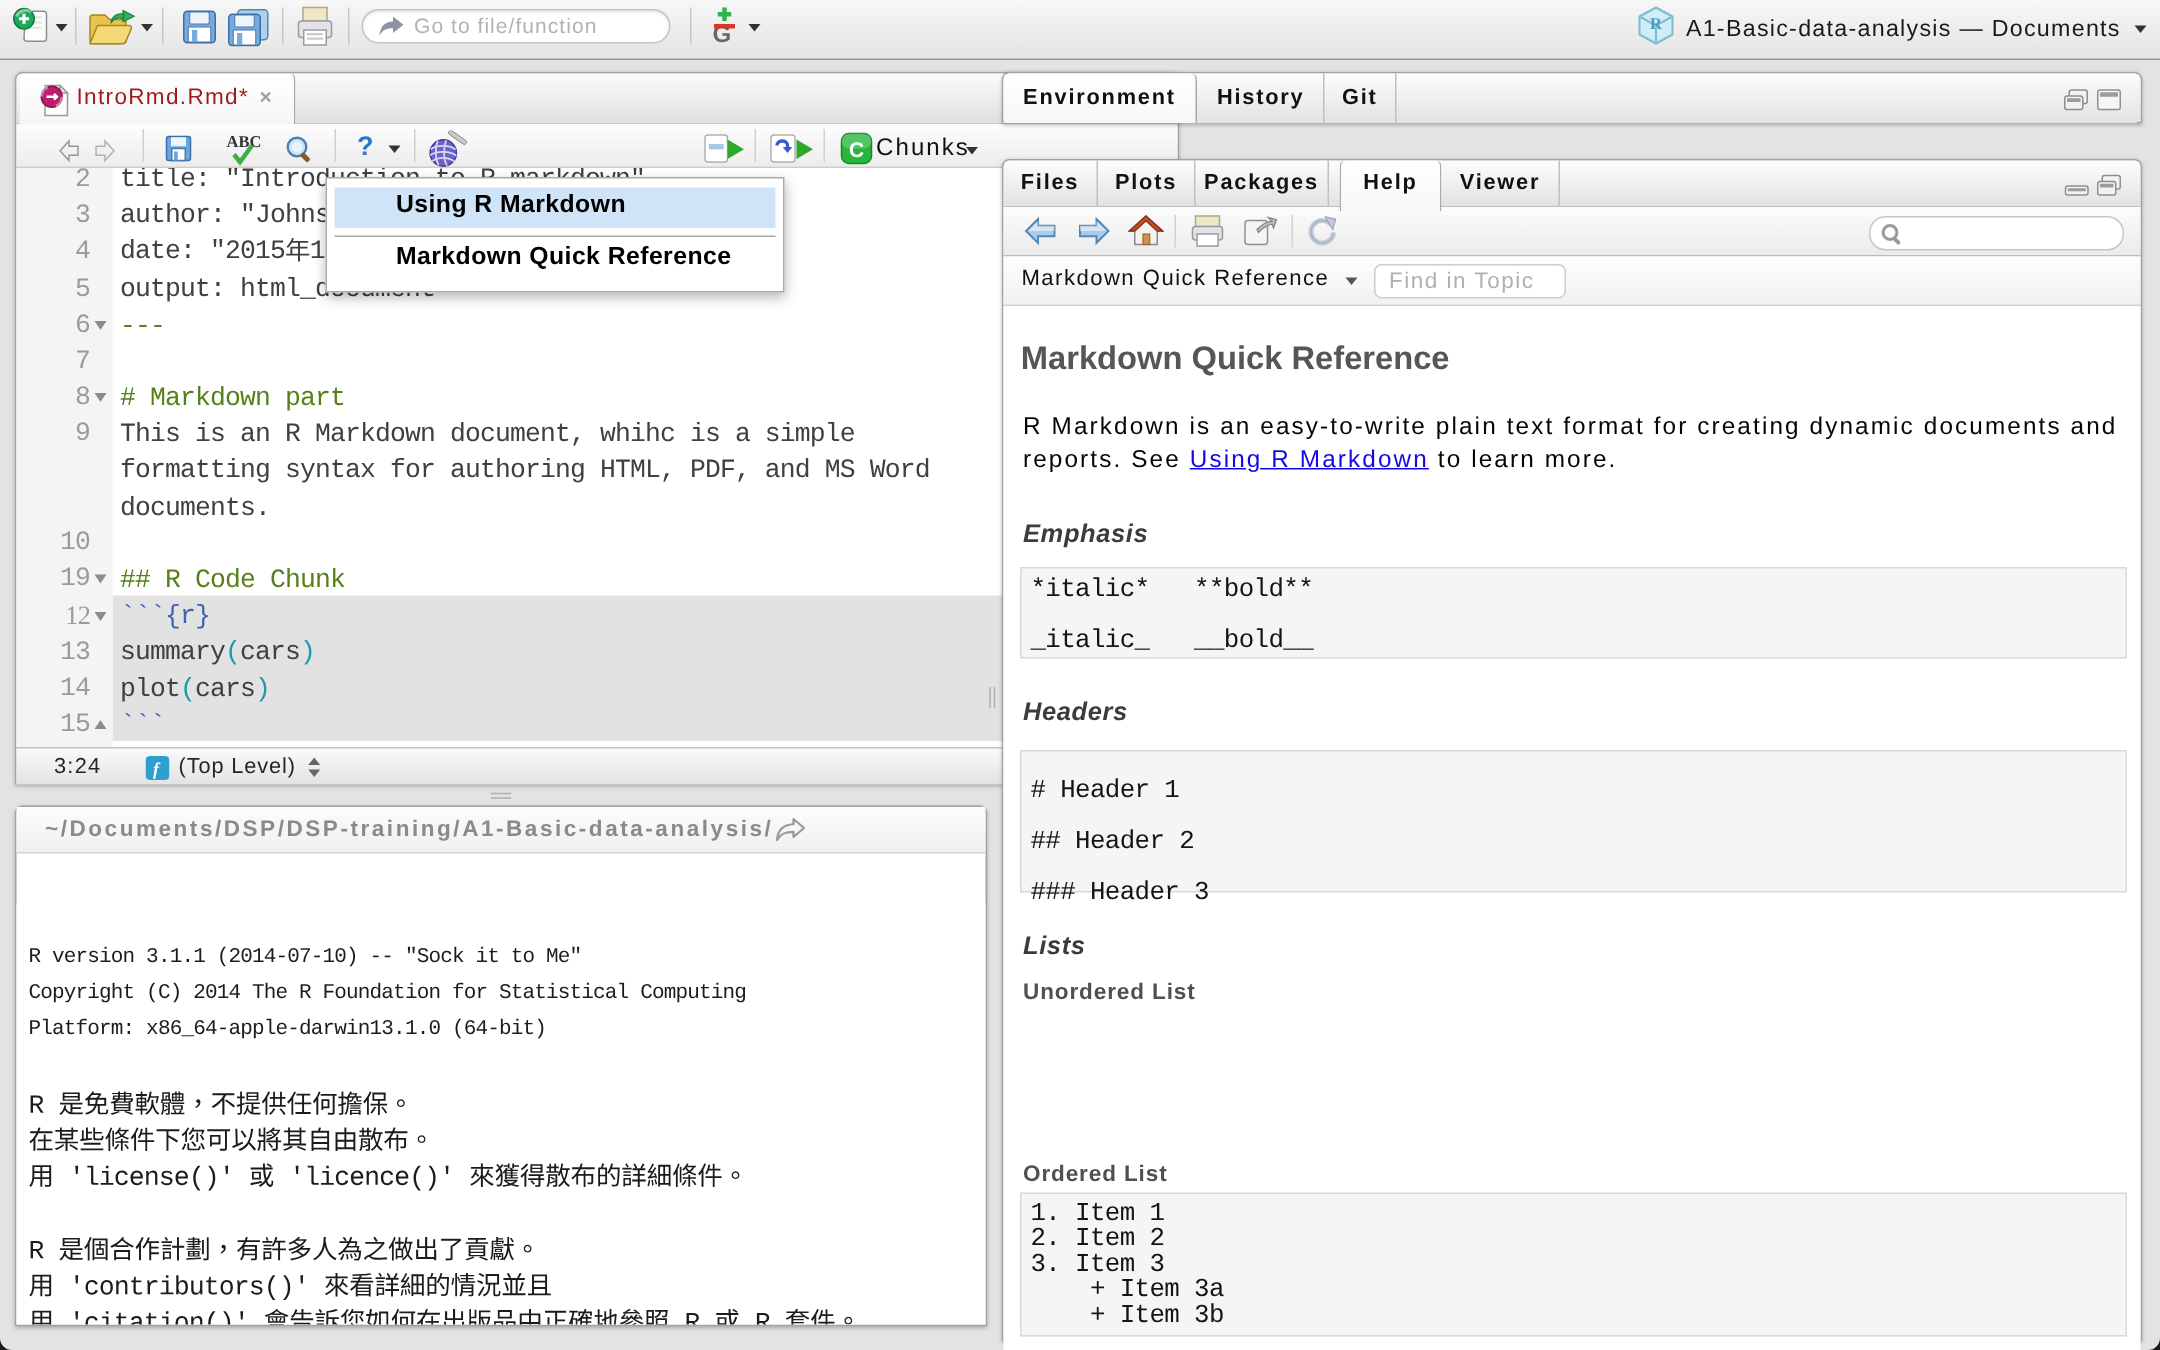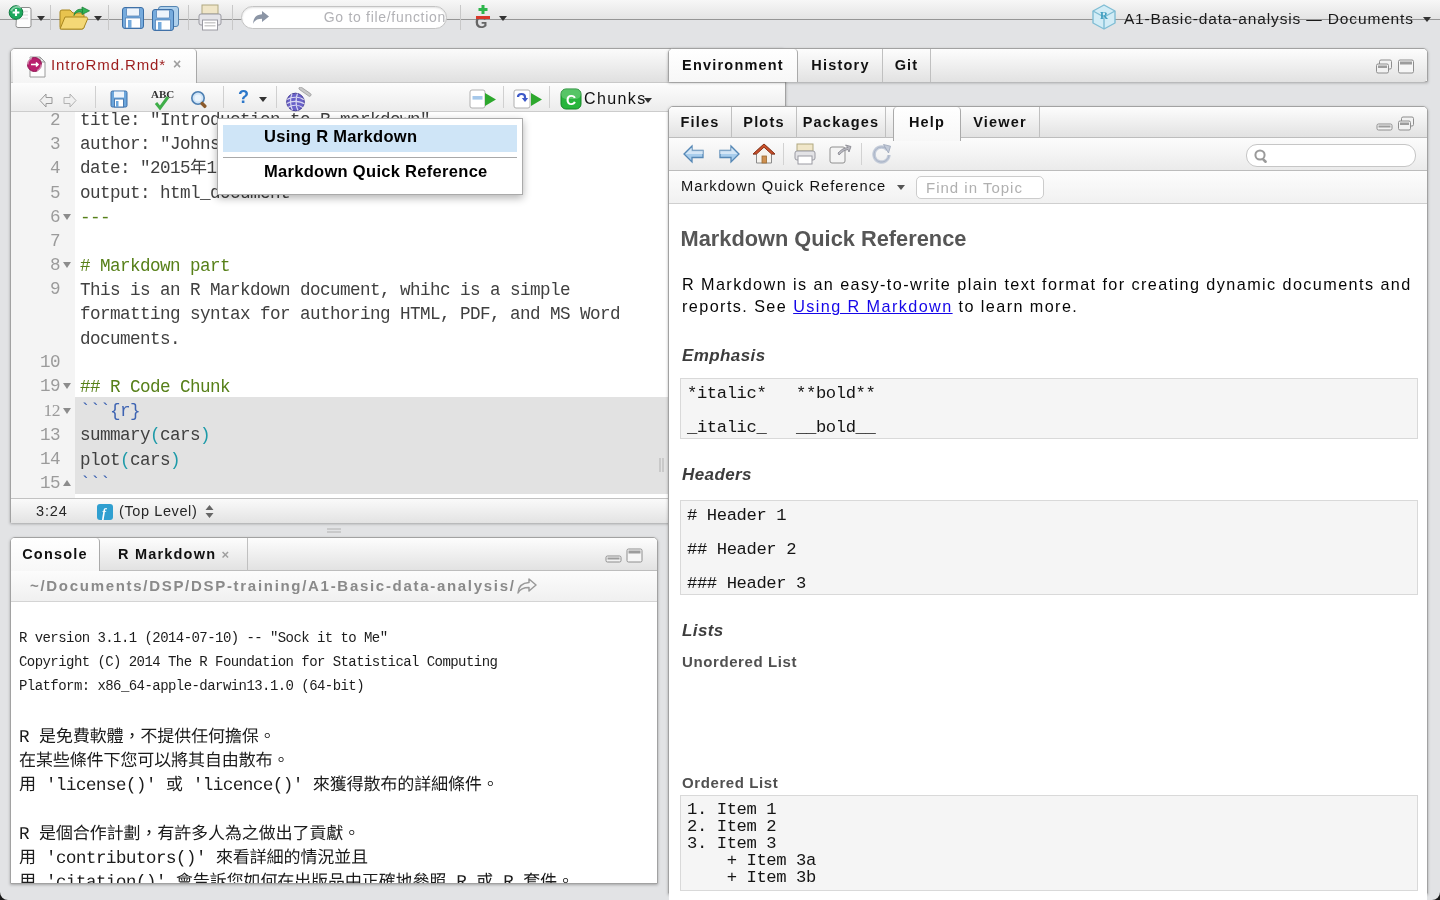--- a/index.html
+++ b/index.html
@@ -3,22 +3,22 @@
 <style>
 * { margin:0; padding:0; box-sizing:border-box; }
 html,body { width:1440px; height:900px; overflow:hidden; }
 body { background:#e2e3e5; font-family:"Liberation Sans",sans-serif; position:relative; }
 .pane { position:absolute; background:#fff; border:1px solid #a2a2a2; border-radius:5px 5px 1px 1px; box-shadow:0 1px 3px rgba(0,0,0,.28); }
 .tabbar { position:relative; height:33px; background:linear-gradient(#fdfdfd,#e2e2e2); border-bottom:1px solid #bdbdbd; border-radius:4px 4px 0 0; }
 .tab { position:absolute; top:0; height:33px; line-height:33px; font-size:14.5px; letter-spacing:1.2px; font-weight:bold; color:#111; border-right:1px solid #c0c0c0; text-align:center; }
 .tab.active { background:linear-gradient(#ffffff,#f7f7f7); border-right:1px solid #aaa; border-left:1px solid #aaa; border-radius:4px 4px 0 0; }
 .minmax { position:absolute; top:9px; right:10px; }
 
-#topbar { position:absolute; left:0; top:0; width:1440px; height:20px;
-  background:linear-gradient(#f7f7f7,#e4e4e4); border-bottom:1px solid #959595;text-align:right; }
+#topbar { position:absolute; left:0; top:0; width:1440px; height:40px;
+  background:linear-gradient(#f7f7f7,#e4e4e4); border-bottom:1px solid #959595; }
 #topbar .sep { position:absolute; top:5px; width:1px; height:25px; background:#c8c8c8; }
 .caret { display:inline-block; width:0; height:0; border-left:4px solid transparent; border-right:4px solid transparent; border-top:5px solid #333; }
 #gotobox { position:absolute; left:241px; top:6px; width:206px; height:23px; background:#fff; border:1px solid #c3c3c3; border-radius:12px; box-shadow:inset 0 1px 2px rgba(0,0,0,.12); color:#b2b2b6; font-size:14px; letter-spacing:0.7px; line-height:21px; padding-left:34px; }
 #projbtn { position:absolute; right:9px; top:4px; height:28px; font-size:15.5px; letter-spacing:0.85px; color:#1a1a1a; line-height:28px; }
 
 #src { left:10px; top:48px; width:776px; height:475px; }
 #src-tabbar { height:34px; background:linear-gradient(#fbfbfb,#e0e0e0); border-radius:4px 4px 0 0; border-bottom:1px solid #c9c9c9; }
 #src-tab { position:absolute; left:2px; top:0; width:184px; height:34px; background:linear-gradient(#ffffff,#f5f5f5); border-right:1px solid #a8a8a8; border-radius:4px 4px 0 0; }
 #src-toolbar { position:relative; height:29px; background:linear-gradient(#fdfdfd,#ececec); border-bottom:1px solid #cccccc; }
 #src-toolbar .sep { position:absolute; top:3px; width:1px; height:22px; background:#d0d0d0; }
@@ -250,34 +250,20 @@
         <path d="M4.5 0 L8.5 5 L0.5 5 Z M4.5 13 L8.5 8 L0.5 8 Z" fill="#666"></path>
       </svg>
     <span style="position:absolute;right:30px;top:4px;">R Markdown</span>
     <svg style="position:absolute;right:15px;top:6px;" width="9" height="13" viewBox="0 0 9 13">
         <path d="M4.5 0 L8.5 5 L0.5 5 Z M4.5 13 L8.5 8 L0.5 8 Z" fill="#666"></path>
       </svg>
   </div>
 </div>
 
 <div class="pane" id="console">
-  <div class="tabbar" id="con-tabbar">
-    <div class="tab active" style="left:0;border-left:none;width:89px;">Console</div>
-    <div class="tab" style="left:89px;width:148px;">R Markdown <span style="color:#9f9f9f;font-size:13px;letter-spacing:0;">×</span></div>
-    <div class="minmax" style="top:10px;right:14px;">
-      <svg width="17" height="12" viewBox="0 0 17 12">
-          <rect x="1" y="5" width="15" height="6" rx="1.5" fill="#f2f2f2" stroke="#8e8e8e"></rect>
-          <rect x="2.5" y="6.5" width="12" height="2" fill="#9c9c9c"></rect>
-        </svg>
-      <svg width="17" height="15" viewBox="0 0 17 15">
-          <rect x="1" y="1" width="15" height="13" rx="1.5" fill="#f6f6f6" stroke="#8e8e8e"></rect>
-          <rect x="2.5" y="2.5" width="12" height="3" fill="#9c9c9c"></rect>
-        </svg>
-    </div>
-  </div>
   <div id="con-path">~/Documents/DSP/DSP-training/A1-Basic-data-analysis/
     <svg style="position:absolute;left:506px;top:7px;" width="20" height="16" viewBox="0 0 20 16">
         <path d="M12 1 L19 7 L12 13 L12 9.5 C6 9.5 3 11 1 15 C1.5 8 5 4.8 12 4.5 Z" fill="none" stroke="#9a9a9a" stroke-width="1.5" stroke-linejoin="round"></path>
       </svg>
   </div>
   <div id="con-text">R version 3.1.1 (2014-07-10) -- "Sock it to Me"
 Copyright (C) 2014 The R Foundation for Statistical Computing
 Platform: x86_64-apple-darwin13.1.0 (64-bit)<span class="cjk" style="top:122.8px;"><svg class="cjkline" width="258" height="25" viewBox="0 0 258 25">
           <path fill="#1c1c1c" d="M8.2 16.9L5.1 12L3 12L3 16.9L1.4 16.9L1.4 5.3L5.5 5.3Q7.5 5.3 8.6 6.1Q9.6 7 9.6 8.5Q9.6 9.8 8.8 10.7Q8 11.5 6.7 11.8L10.1 16.9ZM8 8.5Q8 6.6 5.4 6.6L3 6.6L3 10.7L5.4 10.7Q6.7 10.7 7.3 10.1Q8 9.6 8 8.5ZM21 10.1L36 10.1L36 11.3L21 11.3ZM28.6 13.2L34.9 13.2L34.9 14.3L28.6 14.3ZM28 10.6L29.3 10.6L29.3 17.1L28 17.1ZM24.7 13.4Q25.2 14.8 26.1 15.5Q27 16.2 28.3 16.5Q29.6 16.7 31.3 16.7Q31.5 16.7 32 16.7Q32.5 16.7 33.1 16.7Q33.7 16.7 34.4 16.7Q35 16.7 35.6 16.7Q36.1 16.7 36.4 16.7Q36.3 16.8 36.2 17.1Q36.1 17.3 36 17.5Q35.9 17.7 35.9 17.9L34.9 17.9L31.2 17.9Q29.7 17.9 28.5 17.8Q27.4 17.6 26.4 17.1Q25.5 16.7 24.8 15.9Q24.1 15.1 23.6 13.8ZM23.9 11.8L25.2 12Q24.8 14.1 23.9 15.7Q23 17.3 21.6 18.3Q21.5 18.2 21.3 18Q21.1 17.8 20.9 17.6Q20.7 17.5 20.6 17.4Q22 16.5 22.8 15.1Q23.6 13.7 23.9 11.8ZM24 6.6L24 8L32.9 8L32.9 6.6ZM24 4.3L24 5.7L32.9 5.7L32.9 4.3ZM22.8 3.3L34.2 3.3L34.2 8.9L22.8 8.9ZM46.2 11.7L47.5 11.7L47.5 16.2Q47.5 16.5 47.7 16.7Q47.9 16.8 48.4 16.8Q48.6 16.8 48.9 16.8Q49.3 16.8 49.7 16.8Q50.1 16.8 50.5 16.8Q50.9 16.8 51.1 16.8Q51.4 16.8 51.6 16.6Q51.8 16.4 51.9 15.9Q51.9 15.4 52 14.4Q52.1 14.5 52.3 14.6Q52.5 14.7 52.8 14.8Q53 14.8 53.2 14.9Q53.1 16.1 52.9 16.8Q52.7 17.4 52.3 17.7Q51.9 17.9 51.2 17.9Q51.1 17.9 50.8 17.9Q50.5 17.9 50.1 17.9Q49.7 17.9 49.4 17.9Q49 17.9 48.7 17.9Q48.4 17.9 48.3 17.9Q47.5 17.9 47 17.8Q46.6 17.6 46.4 17.2Q46.2 16.8 46.2 16.2ZM42.5 2.6L43.9 2.8Q43.3 3.9 42.5 4.9Q41.7 6 40.8 7Q39.8 8 38.5 8.9Q38.4 8.7 38.3 8.5Q38.1 8.4 37.9 8.2Q37.8 8 37.6 7.9Q38.8 7.1 39.7 6.2Q40.7 5.3 41.4 4.4Q42.1 3.4 42.5 2.6ZM40.8 8.1L40.8 11L50.5 11L50.5 8.1ZM39.5 6.9L51.8 6.9L51.8 12.2L39.5 12.2ZM47.2 3.9L47.5 3.9L47.7 3.9L48.6 4.4Q48.3 5 47.8 5.6Q47.4 6.2 46.9 6.7Q46.5 7.3 46.1 7.7Q45.9 7.6 45.6 7.4Q45.3 7.2 45.1 7.1Q45.5 6.7 45.9 6.2Q46.3 5.7 46.7 5.1Q47 4.6 47.2 4.2ZM42.3 3.9L47.6 3.9L47.6 5L41.6 5ZM44.9 7.7L46.2 7.7Q46.1 9.1 45.9 10.4Q45.7 11.7 45.2 12.9Q44.7 14.1 43.9 15.1Q43.1 16 41.8 16.8Q40.5 17.6 38.5 18.1Q38.4 17.9 38.2 17.5Q38 17.2 37.8 17Q39.6 16.6 40.9 15.9Q42.1 15.2 42.9 14.3Q43.6 13.4 44 12.4Q44.4 11.3 44.6 10.1Q44.8 8.9 44.9 7.7ZM56.8 5.4L67.5 5.4L67.5 4.4L55.6 4.4L55.6 3.6L68.6 3.6L68.6 6.2L56.8 6.2ZM56.4 5.4L57.5 5.4Q57.4 6.1 57.3 6.8Q57.2 7.5 57.1 8.1L56 8.1Q56.1 7.5 56.2 6.8Q56.3 6 56.4 5.4ZM56.6 7.2L68.9 7.2L68.9 8.1L56.3 8.1ZM68.5 7.2L69.7 7.2Q69.7 7.2 69.7 7.4Q69.7 7.5 69.7 7.7Q69.6 8.3 69.5 8.7Q69.4 9.1 69.2 9.3Q69.1 9.5 68.9 9.5Q68.7 9.6 68.4 9.6Q68.2 9.6 67.8 9.6Q67.4 9.6 66.9 9.6Q66.9 9.4 66.8 9.2Q66.8 8.9 66.7 8.8Q67.1 8.8 67.4 8.8Q67.7 8.8 67.8 8.8Q68 8.8 68.1 8.8Q68.2 8.8 68.2 8.7Q68.3 8.6 68.4 8.3Q68.5 8 68.5 7.4ZM59.8 2.6L61 2.6L61 5.7Q61 6.5 60.8 7.3Q60.6 8 60 8.7Q59.4 9.3 58.3 9.8Q57.2 10.3 55.4 10.7Q55.3 10.5 55.2 10.3Q55.1 10.2 55 10Q54.9 9.8 54.8 9.7Q56.4 9.4 57.4 8.9Q58.5 8.5 59 8Q59.5 7.5 59.6 6.9Q59.8 6.3 59.8 5.7ZM63.6 2.6L64.8 2.6L64.8 9.3L63.6 9.3ZM58.1 12L58.1 13L66.7 13L66.7 12ZM58.1 13.8L58.1 14.9L66.7 14.9L66.7 13.8ZM58.1 10.1L58.1 11.2L66.7 11.2L66.7 10.1ZM56.9 9.3L68 9.3L68 15.7L56.9 15.7ZM63.8 16.3L64.6 15.6Q65.6 15.9 66.5 16.2Q67.5 16.5 68.4 16.8Q69.2 17.1 69.8 17.4L68.9 18.2Q68.3 17.9 67.5 17.6Q66.7 17.3 65.7 17Q64.8 16.6 63.8 16.3ZM59.8 15.7L60.9 16.3Q60.2 16.7 59.3 17Q58.4 17.4 57.4 17.7Q56.5 18 55.6 18.3Q55.5 18.1 55.4 17.9Q55.2 17.8 55 17.6Q54.9 17.4 54.7 17.3Q55.6 17.1 56.5 16.9Q57.5 16.6 58.3 16.4Q59.2 16.1 59.8 15.7ZM80.5 5.8L85.9 5.8L85.9 6.9L80.5 6.9ZM80.8 2.6L82.1 2.8Q81.9 4.2 81.6 5.6Q81.2 6.9 80.8 8.1Q80.4 9.2 79.8 10.1Q79.7 10 79.5 9.9Q79.3 9.8 79.1 9.6Q78.9 9.5 78.7 9.4Q79.3 8.6 79.7 7.5Q80.1 6.5 80.4 5.2Q80.7 3.9 80.8 2.6ZM85.6 5.8L85.8 5.8L86 5.7L86.9 5.9Q86.7 6.7 86.5 7.6Q86.3 8.4 86.1 9.2Q85.9 10 85.8 10.5L84.7 10.2Q84.9 9.7 85 9Q85.2 8.2 85.4 7.5Q85.5 6.7 85.6 6ZM82 8.1L83.3 8.1L83.3 8.9Q83.3 9.9 83.1 11.1Q83 12.3 82.6 13.5Q82.1 14.7 81.2 15.9Q80.3 17.2 78.8 18.2Q78.7 18.1 78.5 17.9Q78.4 17.7 78.2 17.6Q78 17.4 77.8 17.3Q79.3 16.3 80.1 15.2Q81 14.1 81.4 13Q81.8 11.9 81.9 10.8Q82 9.8 82 8.9ZM83.2 10.2Q83.5 11.8 84.1 13.1Q84.6 14.5 85.4 15.6Q86.2 16.6 87.3 17.2Q87.1 17.3 86.9 17.5Q86.8 17.7 86.6 17.9Q86.5 18.1 86.4 18.2Q85.2 17.6 84.4 16.4Q83.6 15.2 83 13.7Q82.5 12.2 82.2 10.4ZM71.6 4.4L78.9 4.4L78.9 5.6L71.6 5.6ZM71.4 14.2L79.2 14.2L79.2 15.3L71.4 15.3ZM74.8 2.6L75.9 2.6L75.9 7.3L74.8 7.3ZM74.9 7.3L75.8 7.3L75.8 12.2L75.9 12.2L75.9 18.2L74.8 18.2L74.8 12.2L74.9 12.2ZM73.1 10.3L73.1 11.8L77.5 11.8L77.5 10.3ZM73.1 7.8L73.1 9.4L77.5 9.4L77.5 7.8ZM72.1 6.9L78.5 6.9L78.5 12.8L72.1 12.8ZM95.2 10L103.8 10L103.8 11L95.2 11ZM95 16.9L103.9 16.9L103.9 17.9L95 17.9ZM97.7 2.6L98.8 2.6L98.8 4.6L97.7 4.6ZM100 2.6L101.1 2.6L101.1 4.6L100 4.6ZM96.6 6.9L96.6 8.2L102.3 8.2L102.3 6.9ZM96.6 4.8L96.6 6.1L102.3 6.1L102.3 4.8ZM95.6 3.9L103.3 3.9L103.3 9.1L95.6 9.1ZM97.2 12.7L97.2 14.1L101.7 14.1L101.7 12.7ZM96.1 11.8L102.9 11.8L102.9 14.9L96.1 14.9ZM101 15L102.2 15.3Q101.9 15.9 101.6 16.5Q101.3 17.1 101 17.5L100.2 17.2Q100.4 16.7 100.6 16.1Q100.9 15.4 101 15ZM96.9 15.3L97.9 15Q98.1 15.5 98.3 16.1Q98.6 16.7 98.7 17.1L97.7 17.4Q97.6 17 97.3 16.4Q97.1 15.8 96.9 15.3ZM97.9 4.4L98.8 4.4L98.8 8.7L97.9 8.7ZM100.1 4.4L100.9 4.4L100.9 8.7L100.1 8.7ZM89.8 10L93.7 10L93.7 10.9L89.8 10.9ZM93.1 10L94.2 10L94.2 17Q94.2 17.4 94.1 17.6Q94 17.8 93.7 18Q93.4 18.1 93 18.1Q92.5 18.2 91.8 18.2Q91.7 17.9 91.6 17.7Q91.5 17.4 91.4 17.2Q91.9 17.2 92.3 17.2Q92.7 17.2 92.9 17.2Q93.1 17.2 93.1 16.9ZM89.2 3.2L94.3 3.2L94.3 8.4L93.2 8.4L93.2 4.2L90.2 4.2L90.2 8.4L89.2 8.4ZM88.5 7.9L95 7.9L95 10.4L94 10.4L94 8.9L89.5 8.9L89.5 10.4L88.5 10.4ZM91.3 5.3L93.9 5.3L93.9 6.1L92.1 6.1L92.1 8.3L91.3 8.3ZM89.3 10L90.4 10L90.4 13.2Q90.4 14 90.3 14.9Q90.2 15.8 90 16.7Q89.7 17.6 89.2 18.3Q89.1 18.2 89 18.1Q88.8 17.9 88.6 17.8Q88.5 17.7 88.3 17.6Q88.8 17 89 16.2Q89.2 15.4 89.3 14.7Q89.3 13.9 89.3 13.2ZM90.3 15.2Q91 14.9 91.8 14.5Q92.7 14 93.6 13.6L93.8 14.3Q93 14.7 92.3 15.2Q91.5 15.7 90.8 16.1ZM90.5 12.2L91.1 11.5Q91.6 11.9 92.1 12.3Q92.7 12.7 93 13L92.3 13.7Q92 13.3 91.5 12.9Q91 12.5 90.5 12.2ZM111.6 13.7L111.2 12.8Q112.3 12.4 112.8 11.7Q113.4 11 113.4 10.1L113.1 8.7L114 9.9Q113.8 10.2 113.6 10.2Q113.3 10.3 113.1 10.3Q112.6 10.3 112.2 10Q111.8 9.7 111.8 9.1Q111.8 8.5 112.2 8.2Q112.6 7.9 113.1 7.9Q113.8 7.9 114.2 8.4Q114.6 9 114.6 9.8Q114.6 11.2 113.8 12.2Q113 13.2 111.6 13.7ZM122.6 3.8L137.2 3.8L137.2 5.1L122.6 5.1ZM130.9 8.8L131.9 8Q132.6 8.4 133.4 9Q134.3 9.6 135.1 10.2Q135.9 10.8 136.6 11.4Q137.2 12 137.7 12.5L136.7 13.4Q136.2 13 135.6 12.4Q134.9 11.8 134.1 11.1Q133.3 10.5 132.5 9.9Q131.7 9.3 130.9 8.8ZM130.6 4.3L132 4.8Q131 6.5 129.7 8.2Q128.3 9.8 126.6 11.3Q125 12.7 123 13.7Q122.9 13.5 122.8 13.3Q122.6 13.1 122.4 12.9Q122.3 12.7 122.1 12.6Q123.5 11.9 124.8 10.9Q126.1 10 127.2 8.9Q128.3 7.8 129.1 6.6Q130 5.5 130.6 4.3ZM129.2 7.7L130.6 6.3L130.6 6.3L130.6 18.2L129.2 18.2ZM146.4 6.4L146.4 7.8L152.1 7.8L152.1 6.4ZM146.4 4.1L146.4 5.5L152.1 5.5L152.1 4.1ZM145.3 3.2L153.3 3.2L153.3 8.7L145.3 8.7ZM144.5 10L154.3 10L154.3 11L144.5 11ZM148.7 10.5L149.9 10.5L149.9 17.4L148.7 17ZM146.4 13.6Q146.8 15 147.6 15.7Q148.3 16.4 149.3 16.6Q150.3 16.9 151.5 16.9Q151.6 16.9 152.1 16.9Q152.5 16.9 153.1 16.9Q153.6 16.9 154.1 16.9Q154.6 16.9 154.8 16.9Q154.7 17 154.6 17.2Q154.6 17.4 154.5 17.6Q154.4 17.8 154.4 18L153.7 18L151.4 18Q150.4 18 149.5 17.8Q148.6 17.7 147.8 17.3Q147.1 16.8 146.5 16Q146 15.2 145.6 13.9ZM149.5 13L153.4 13L153.4 14.1L149.5 14.1ZM145.6 11.8L146.8 12Q146.5 14.1 145.8 15.7Q145.2 17.2 144 18.3Q143.9 18.1 143.7 18Q143.5 17.9 143.4 17.7Q143.2 17.6 143 17.5Q144.2 16.6 144.8 15.2Q145.4 13.7 145.6 11.8ZM138.8 11.7Q139.8 11.4 141.2 11Q142.6 10.5 144 10.1L144.2 11.2Q142.9 11.7 141.5 12.1Q140.2 12.6 139.1 12.9ZM139 6L144.2 6L144.2 7.2L139 7.2ZM141.1 2.6L142.3 2.6L142.3 16.7Q142.3 17.2 142.1 17.5Q142 17.8 141.7 17.9Q141.4 18.1 140.9 18.1Q140.4 18.2 139.6 18.1Q139.5 17.9 139.4 17.6Q139.3 17.2 139.2 17Q139.7 17 140.2 17Q140.6 17 140.8 17Q141 17 141 16.9Q141.1 16.8 141.1 16.7ZM159.8 2.7L161 3Q160.4 4.5 159.7 5.9Q158.9 7.3 158.1 8.5Q157.2 9.8 156.3 10.7Q156.2 10.6 156.1 10.3Q156 10.1 155.8 9.8Q155.7 9.6 155.6 9.4Q156.4 8.6 157.2 7.5Q158 6.4 158.6 5.2Q159.3 3.9 159.8 2.7ZM158 7.1L159.2 5.8L159.2 5.8L159.2 18.2L158 18.2ZM160.9 6.3L171.3 6.3L171.3 7.5L160.9 7.5ZM160.5 11.7L171.5 11.7L171.5 12.9L160.5 12.9ZM163.1 2.8L164.3 2.8L164.3 12.3L163.1 12.3ZM167.7 2.8L168.9 2.8L168.9 12.4L167.7 12.4ZM163.4 13.9L164.6 14.3Q164.2 15 163.7 15.7Q163.1 16.4 162.5 17.1Q162 17.7 161.4 18.2Q161.3 18.1 161.1 18Q160.9 17.8 160.7 17.6Q160.5 17.5 160.4 17.4Q161.2 16.7 162.1 15.8Q162.9 14.9 163.4 13.9ZM167.3 14.5L168.3 13.9Q168.9 14.5 169.5 15.1Q170.1 15.8 170.5 16.4Q171 17.1 171.3 17.6L170.3 18.3Q170 17.7 169.5 17.1Q169 16.4 168.4 15.7Q167.9 15.1 167.3 14.5ZM177.5 10L188.5 10L188.5 11.2L177.5 11.2ZM178 16.4L188.1 16.4L188.1 17.6L178 17.6ZM182.4 5L183.7 5L183.7 16.9L182.4 16.9ZM175.3 7.2L176.5 6L176.5 6L176.5 18.2L175.3 18.2ZM177.1 2.7L178.3 3.1Q177.7 4.6 176.9 6Q176.1 7.5 175.2 8.7Q174.2 10 173.2 10.9Q173.2 10.8 173 10.5Q172.9 10.3 172.7 10.1Q172.6 9.8 172.4 9.7Q173.4 8.8 174.2 7.7Q175.1 6.6 175.8 5.3Q176.6 4.1 177.1 2.7ZM178.6 4.2L187.8 4.2L187.8 5.4L178.6 5.4ZM194.8 4.3L205.4 4.3L205.4 5.5L194.8 5.5ZM202.8 4.7L204.1 4.7L204.1 16.5Q204.1 17.2 203.9 17.5Q203.7 17.8 203.3 18Q202.8 18.2 202 18.2Q201.1 18.2 199.8 18.2Q199.8 18 199.7 17.6Q199.5 17.2 199.4 16.9Q200.1 16.9 200.7 16.9Q201.3 17 201.7 17Q202.2 17 202.4 16.9Q202.7 16.9 202.7 16.8Q202.8 16.8 202.8 16.5ZM195.3 7.9L196.5 7.9L196.5 15L195.3 15ZM195.8 7.9L200.6 7.9L200.6 13.8L195.8 13.8L195.8 12.6L199.4 12.6L199.4 9L195.8 9ZM193.5 2.6L194.7 3Q194.2 4.4 193.5 5.8Q192.8 7.2 192 8.4Q191.2 9.6 190.4 10.6Q190.3 10.5 190.2 10.2Q190 10 189.9 9.7Q189.8 9.5 189.6 9.3Q190.4 8.5 191.1 7.4Q191.9 6.4 192.5 5.1Q193.1 3.9 193.5 2.6ZM191.9 7.1L193.2 5.8L193.2 5.8L193.2 18.2L191.9 18.2ZM214.4 2.6L215.6 2.8Q215.1 4.1 214.2 5.5Q213.2 6.9 211.9 8Q211.7 7.8 211.5 7.6Q211.3 7.3 211.1 7.2Q211.9 6.6 212.6 5.8Q213.2 5 213.7 4.2Q214.2 3.3 214.4 2.6ZM214.4 3.8L218.3 3.8L218.3 4.7L213.9 4.7ZM212.5 6L213.6 6L213.6 9.3Q213.6 10.3 213.5 11.4Q213.5 12.6 213.3 13.8Q213.1 15 212.7 16.1Q212.4 17.2 211.7 18.2Q211.6 18.1 211.5 18Q211.3 17.9 211.1 17.8Q210.9 17.7 210.8 17.6Q211.3 16.7 211.7 15.6Q212 14.6 212.2 13.4Q212.4 12.3 212.4 11.3Q212.5 10.2 212.5 9.3ZM212.9 5.9L222 5.9L222 6.9L212.9 6.9ZM218 3.8L218.2 3.8L218.4 3.7L219.2 4.2Q218.9 4.9 218.5 5.5Q218.2 6.2 217.8 6.7Q217.6 6.5 217.4 6.4Q217.1 6.2 216.9 6.1Q217.2 5.7 217.5 5.1Q217.8 4.5 218 4ZM206.4 11.4Q207.4 11.2 208.8 10.7Q210.2 10.3 211.6 9.8L211.8 11Q210.5 11.4 209.1 11.9Q207.8 12.3 206.7 12.7ZM206.6 6L211.8 6L211.8 7.2L206.6 7.2ZM208.7 2.6L209.9 2.6L209.9 16.8Q209.9 17.3 209.8 17.6Q209.7 17.9 209.4 18Q209 18.2 208.5 18.2Q208 18.3 207.2 18.3Q207.2 18 207.1 17.7Q207 17.3 206.8 17.1Q207.4 17.1 207.8 17.1Q208.3 17.1 208.4 17.1Q208.6 17.1 208.7 17Q208.7 17 208.7 16.8ZM213.7 10.3L222.1 10.3L222.1 11.2L213.7 11.2ZM214.5 11.9L221.3 11.9L221.3 12.7L214.5 12.7ZM214.9 16.8L221.1 16.8L221.1 17.6L214.9 17.6ZM214.5 13.4L221.3 13.4L221.3 14.2L214.5 14.2ZM214.3 15L221.4 15L221.4 18.2L220.2 18.2L220.2 15.7L215.5 15.7L215.5 18.3L214.3 18.3ZM216.8 9.1L217.8 8.8Q218 9.2 218.2 9.7Q218.5 10.2 218.6 10.6L217.6 11Q217.5 10.6 217.2 10.1Q217 9.6 216.8 9.1ZM215.9 6.4L217 6.4Q217 7.3 216.7 7.9Q216.4 8.6 215.8 9Q215.1 9.5 214 9.7Q213.9 9.5 213.8 9.3Q213.6 9 213.4 8.9Q214.4 8.7 214.9 8.4Q215.4 8.1 215.7 7.6Q215.9 7.1 215.9 6.4ZM218.5 6.3L219.6 6.3L219.6 8Q219.6 8.2 219.6 8.4Q219.7 8.5 219.9 8.5Q220 8.5 220.2 8.5Q220.4 8.5 220.7 8.5Q220.9 8.5 221 8.5Q221.1 8.5 221.4 8.4Q221.7 8.4 221.8 8.4Q221.8 8.6 221.8 8.8Q221.8 9 221.9 9.2Q221.8 9.3 221.5 9.3Q221.3 9.3 221 9.3Q220.9 9.3 220.6 9.3Q220.3 9.3 220 9.3Q219.7 9.3 219.6 9.3Q219.1 9.3 218.9 9.2Q218.6 9 218.6 8.7Q218.5 8.4 218.5 7.9ZM233 8.5L234.2 8.5L234.2 18.3L233 18.3ZM228 10.9L239.1 10.9L239.1 12L228 12ZM230.5 4.6L230.5 7.7L236.8 7.7L236.8 4.6ZM229.3 3.4L238.1 3.4L238.1 8.8L229.3 8.8ZM227.5 2.7L228.7 3Q228.1 4.5 227.4 5.9Q226.6 7.3 225.7 8.5Q224.8 9.7 223.9 10.7Q223.9 10.5 223.7 10.3Q223.6 10 223.5 9.8Q223.3 9.6 223.2 9.4Q224 8.6 224.8 7.5Q225.6 6.4 226.3 5.2Q227 4 227.5 2.7ZM225.7 7L226.9 5.8L226.9 5.9L226.9 18.2L225.7 18.2ZM230.6 12.9L231.8 13.2Q231.4 13.9 230.9 14.7Q230.4 15.5 229.9 16.2Q229.4 16.9 228.9 17.4Q228.8 17.3 228.6 17.2Q228.4 17 228.2 16.9Q228 16.8 227.9 16.7Q228.6 15.9 229.3 14.9Q230.1 13.9 230.6 12.9ZM235.2 13.4L236.2 12.9Q236.7 13.5 237.3 14.1Q237.9 14.8 238.3 15.5Q238.8 16.2 239.1 16.7L238.1 17.3Q237.8 16.8 237.3 16.1Q236.8 15.4 236.3 14.7Q235.7 14 235.2 13.4ZM248.3 7.9Q249 7.9 249.6 8.2Q250.1 8.6 250.5 9.2Q250.8 9.7 250.8 10.5Q250.8 11.2 250.5 11.8Q250.1 12.3 249.6 12.7Q249 13 248.2 13Q247.5 13 247 12.7Q246.4 12.3 246 11.8Q245.7 11.2 245.7 10.5Q245.7 9.7 246 9.2Q246.4 8.6 247 8.2Q247.5 7.9 248.3 7.9ZM248.3 12.2Q249 12.2 249.5 11.7Q250 11.2 250 10.5Q250 10 249.7 9.6Q249.5 9.2 249.1 9Q248.7 8.7 248.3 8.7Q247.8 8.7 247.4 9Q247 9.2 246.8 9.6Q246.5 10 246.5 10.5Q246.5 10.9 246.8 11.3Q247 11.7 247.4 12Q247.8 12.2 248.3 12.2Z"></path>
         </svg></span><span class="cjk" style="top:147px;"><svg class="cjkline" width="272" height="25" viewBox="0 0 272 25">
@@ -374,21 +360,21 @@
     <div id="findtopic">Find in Topic</div>
   </div>
   <div id="help-content">
     <h1 style="top:22px;">Markdown Quick Reference</h1>
     <div class="hp" style="top:69px;">R Markdown is an easy-to-write plain text format for creating dynamic documents and<br>reports. See <a>Using R Markdown</a> to learn more.</div>
     <h3 style="top:142px;">Emphasis</h3>
     <pre style="top:174px;height:61px;padding-top:6px;">*italic*   **bold**
 
 _italic_   __bold__</pre>
     <h3 style="top:261px;">Headers</h3>
-    <pre style="top:296px;height:95px;padding-top:6px;"># Header 1
+    <pre style="top:296px;height:95px;padding-top:18px;"># Header 1
 
 ## Header 2
 
 ### Header 3</pre>
     <h3 style="top:417px;">Lists</h3>
     <h4 style="top:449px;">Unordered List</h4>
     <h4 style="top:570px;">Ordered List</h4>
     <pre style="top:591px;height:96px;padding-top:4.5px;">1. Item 1
 2. Item 2
 3. Item 3

